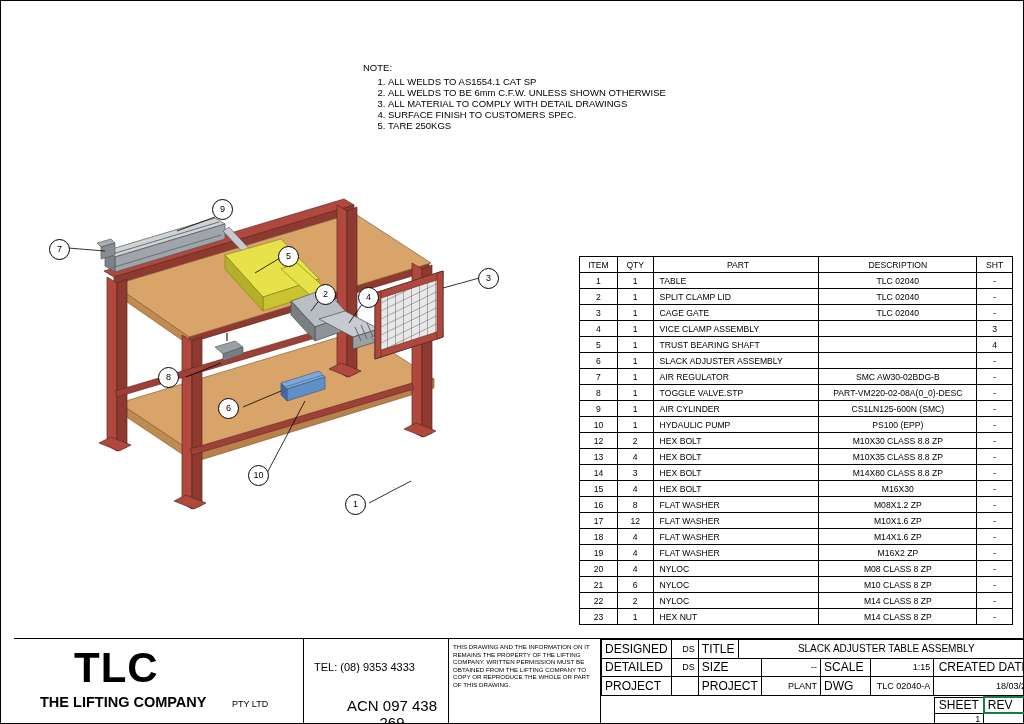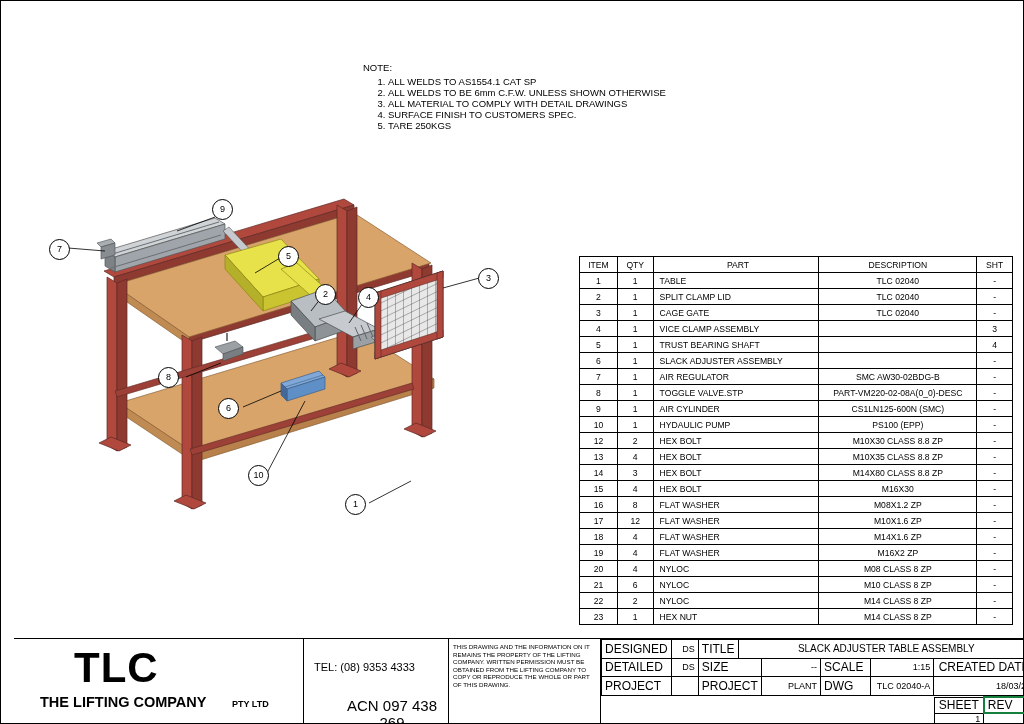--- a/index.html
+++ b/index.html
@@ -111,21 +111,21 @@
   .tb-logo .tlc-sub {
     position: absolute;
     left: 26px; top: 55px;
     font-size: 14.5px;
     font-weight: bold;
   }
   .tb-logo .tlc-pty {
     position: absolute;
     left: 206px; top: 60px;
     font-size: 9px;
-    font-weight: bold;
+    font-weight: normal;
     padding-left: 12px;
   }
   .tb-contact {
     position: absolute;
     left: 290px; top: 0;
     width: 145px; height: 86px;
     border-right: 1px solid #000;
     box-sizing: border-box;
   }
   .tb-contact .tel {

